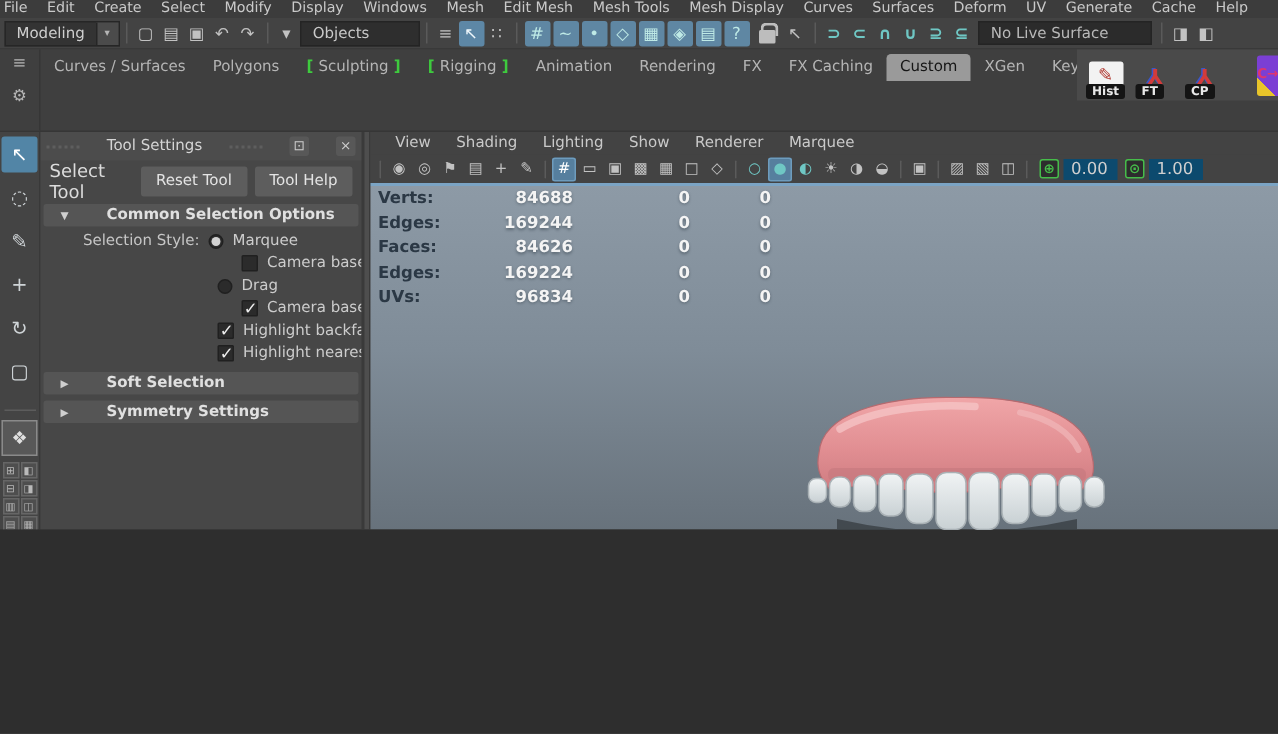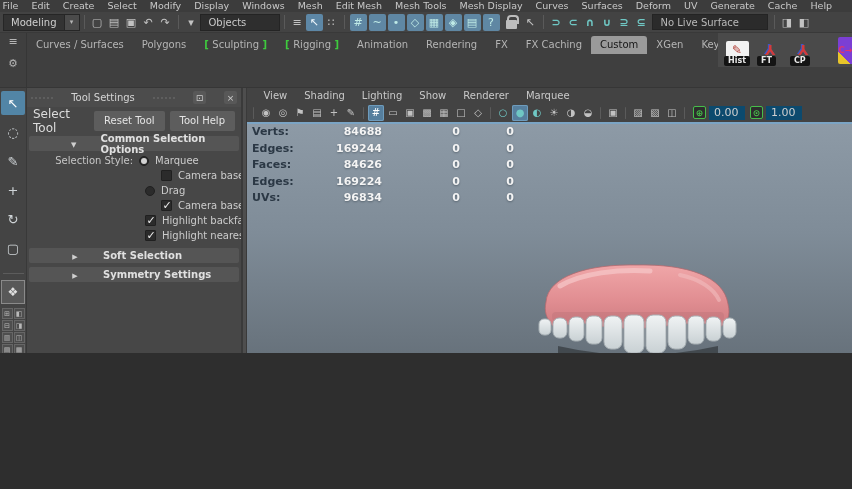--- a/index.html
+++ b/index.html
@@ -72,21 +72,21 @@
            flex-direction:column;flex:none;overflow:hidden;font-size:10px;}
   .tstitle{height:19px;display:flex;align-items:center;gap:18px;padding:0 4px;background:#4c4c4c;color:#d5d5d5;}
   .tstitle .dots{flex:1;border-top:2px dotted #5e5e5e;height:0;}
   .tsico{width:13px;height:13px;font-size:9px;color:#cdcdcd;display:flex;align-items:center;
          justify-content:center;background:#585858;border-radius:2px;flex:none;}
   .tstoolrow{height:27px;display:flex;align-items:center;padding:0 6px;gap:5px;}
   .tstoolname{font-size:12px;color:#dcdcdc;flex:1;}
   .tsbtn{height:20px;padding:0 10px;background:#5d5d5d;border-radius:2px;font-size:10px;color:#e4e4e4;
          display:flex;align-items:center;flex:none;}
   .sect{height:15px;background:#555;border-radius:2px;margin:2px 2px;display:flex;align-items:center;
-        font-weight:bold;color:#e0e0e0;flex:none;padding-left:32px;}
+        font-weight:bold;color:#e0e0e0;flex:none;}
   .sect .car{width:28px;text-align:center;}
   .sect .car::after{content:"▶";font-size:7px;color:#cfcfcf;}
   .sect.exp .car::after{content:"▼";}
   .sect .ttl{margin-left:14px;}
   .optrow{height:15px;display:flex;align-items:center;color:#cccccc;white-space:nowrap;overflow:hidden;}
   .optrow .lbl{padding-left:6px;}
   .sp118{width:118px;flex:none;} .sp134{width:134px;flex:none;}
   .styrow .stylab{width:112px;text-align:right;flex:none;padding-right:6px;color:#c6c6c6;}
   .rd{width:10px;height:10px;border-radius:50%;background:#2b2b2b;border:1px solid #202020;flex:none;margin-right:6px;}
   .rd.on::after{content:"";display:block;width:6px;height:6px;border-radius:50%;background:#d2d2d2;margin:1px;}

